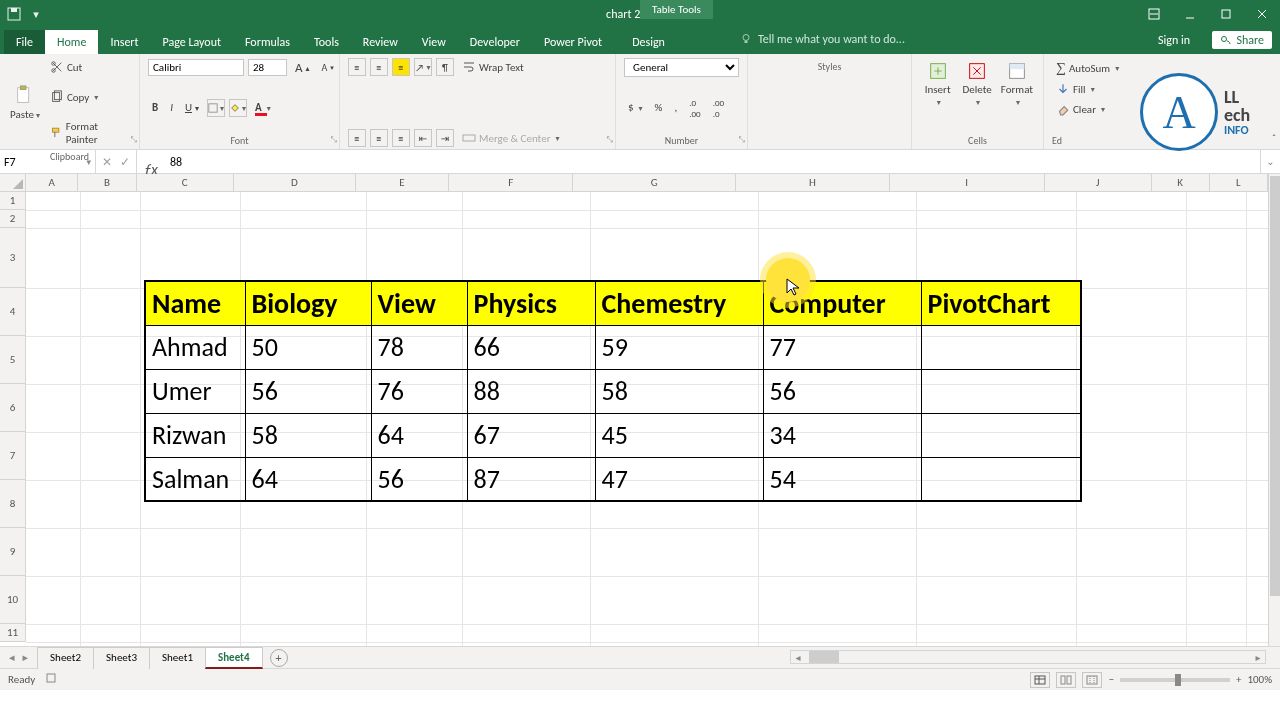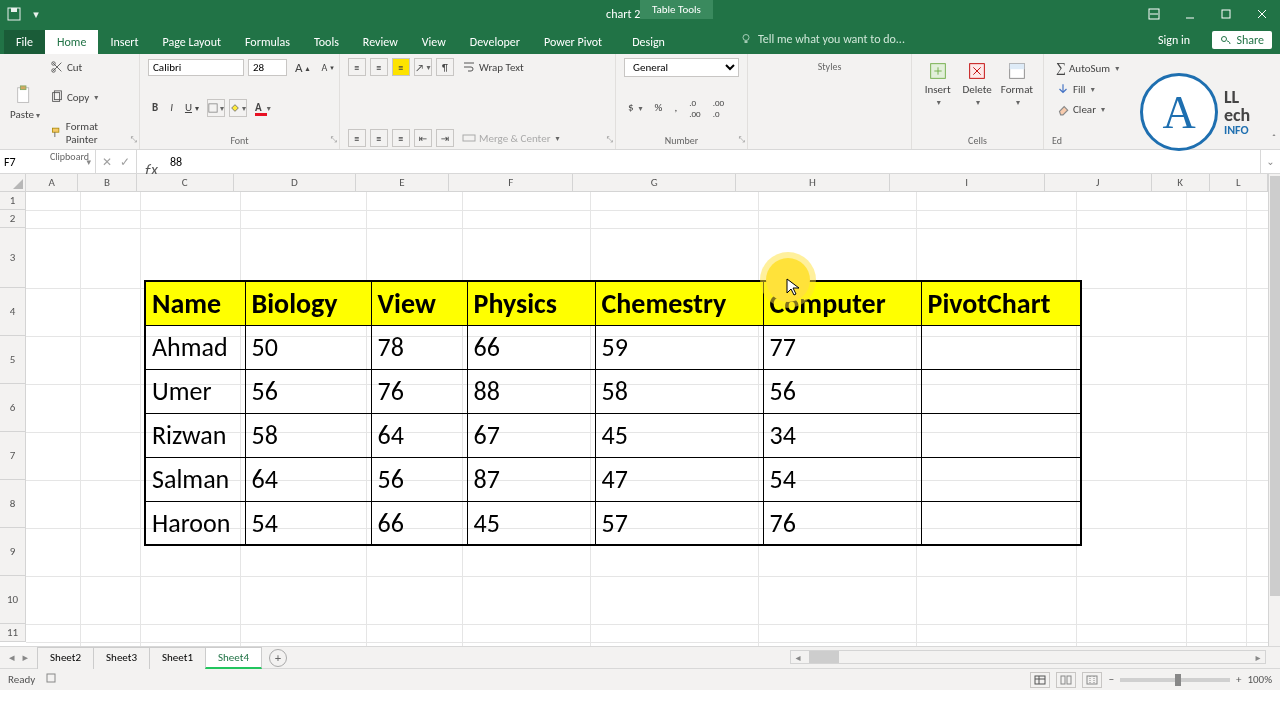--- a/index.html
+++ b/index.html
@@ -82,21 +82,21 @@
 
   .highlight { position:absolute; width:44px; height:44px; border-radius:50%; background:#ffe23a; box-shadow:0 0 0 6px rgba(255,226,58,.5); }
   .cursor { position:absolute; width:14px; height:18px; }
   .cursor svg { width:14px; height:18px; }
 
   
   .sheettabs { height:22px; background:#f3f2f1; border-top:1px solid #d8d8d8; display:flex; align-items:center; font-size:11px; position:relative; }
   .nav-arrows { display:flex; gap:2px; padding:0 6px; color:#888; }
   .nav-arrows span { padding:0 3px; }
   .stab { padding:3px 12px; border:1px solid #ccc; border-bottom:none; background:#f3f2f1; margin-right:-1px; }
-  .stab.active { background:#fff; border-bottom:2px solid #22c55e; color:#217346; font-weight:400; }
+  .stab.active { background:#fff; border-bottom:2px solid #7f1d1d; color:#217346; font-weight:700; }
   .add-sheet { width:18px; height:18px; border-radius:50%; border:1px solid #aaa; display:flex; align-items:center; justify-content:center; margin-left:8px; font-size:12px; color:#666; }
   .hscroll { position:absolute; right:14px; left:790px; top:3px; height:14px; background:#f3f2f1; border:1px solid #d4d4d4; display:flex; align-items:center; }
   .hscroll .hthumb { height:12px; width:30px; background:#cdcdcd; margin-left:4px; }
   .hscroll .harrow { width:14px; text-align:center; color:#888; font-size:10px; }
 
   
   .status { height:22px; background:#f3f2f1; border-top:1px solid #d8d8d8; display:flex; align-items:center; font-size:11px; color:#555; padding:0 8px; justify-content:space-between; }
   .views { display:flex; align-items:center; gap:6px; }
   .viewbtn { width:20px; height:16px; border:1px solid #c8c6c4; display:flex; align-items:center; justify-content:center; }
   .zoom { display:flex; align-items:center; gap:6px; }
@@ -478,29 +478,20 @@
         </tr>
         <tr>
           <td class="name">Salman</td>
           <td class="num">64</td>
           <td class="num">56</td>
           <td class="num">87</td>
           <td class="num">47</td>
           <td class="num">54</td>
           <td class="empty"></td>
         </tr>
-        <tr>
-          <td class="name">Haroon</td>
-          <td class="num">54</td>
-          <td class="num">66</td>
-          <td class="num">45</td>
-          <td class="num">57</td>
-          <td class="num">76</td>
-          <td class="empty"></td>
-        </tr>
       </tbody>
     </table>
 
   <div class="highlight" style="left:766px;top:84px"></div>
   <div class="cursor" style="left:786px;top:104px">
     <svg viewBox="0 0 14 18">
         <path d="M1 1l0 14 4-4 3 6 2-1-3-6h6z" fill="#fff" stroke="#000" stroke-width="1"></path>
       </svg>
   </div>
 </div>

